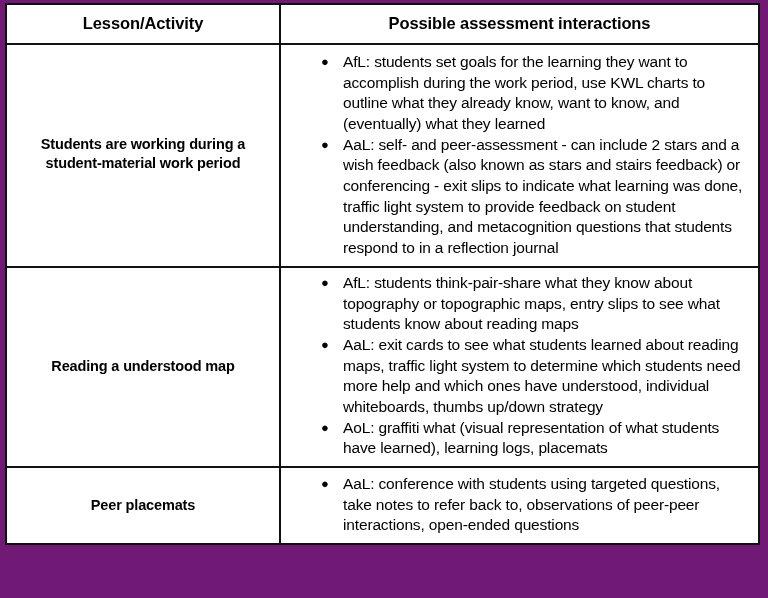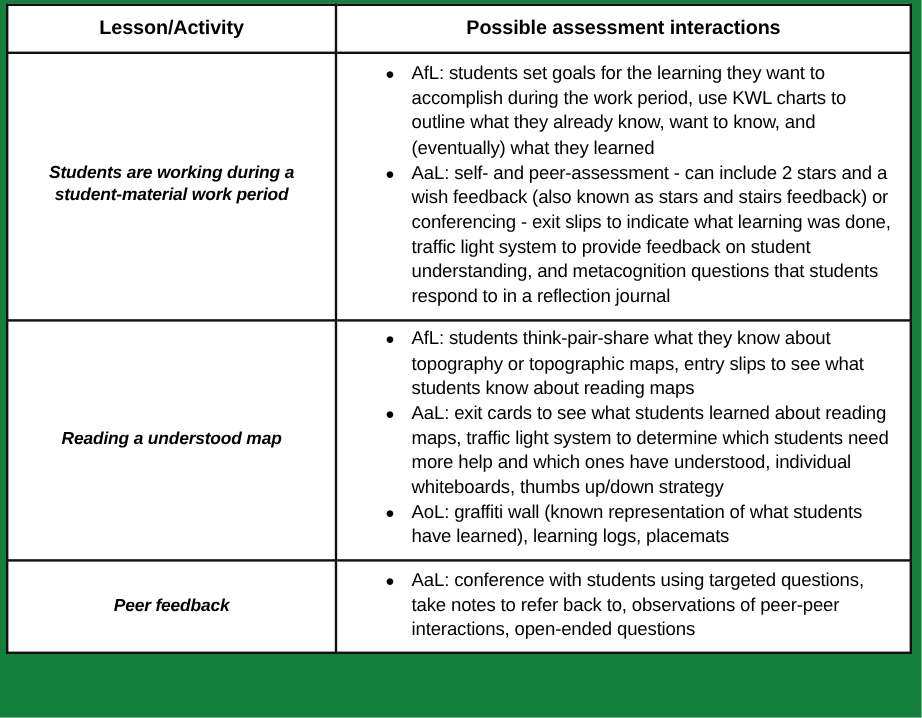--- a/index.html
+++ b/index.html
@@ -14,21 +14,21 @@
     font-family: "Liberation Sans", sans-serif;
     color: #000000;
   }
 
   .page {
     position: relative;
     width: 768px;
     height: 598px;
     box-sizing: border-box;
     padding: 3px 8px 9px 5px;
-    background: #15803d;
+    background: #701a75;
   }
 
   table.assessment-table {
     width: 100%;
     border-collapse: collapse;
     table-layout: fixed;
     background: #ffffff;
   }
 
   table.assessment-table col.col-lesson { width: 274px; }
@@ -50,21 +50,20 @@
     line-height: 1.15;
   }
 
   td.lesson-cell {
     text-align: center;
     font-size: 14.5px;
     font-weight: bold;
     line-height: 1.32;
     padding: 6px 16px;
     letter-spacing: -0.15px;
-    font-style: italic;
   }
 
   td.opportunities-cell {
     padding: 6px 8px 7px 8px;
     vertical-align: top;
   }
 
   td.opportunities-cell.mid-align {
     vertical-align: middle;
   }
@@ -136,27 +135,27 @@
             <li>
               <span class="bullet-glyph">●</span>
               <span>AfL: students think-pair-share what they know about topography or topographic maps, entry slips to see what students know about reading maps</span>
             </li>
             <li>
               <span class="bullet-glyph">●</span>
               <span>AaL: exit cards to see what students learned about reading maps, traffic light system to determine which students need more help and which ones have understood, individual whiteboards, thumbs up/down strategy</span>
             </li>
             <li>
               <span class="bullet-glyph">●</span>
-              <span>AoL: graffiti wall (known representation of what students have learned), learning logs, placemats</span>
+              <span>AoL: graffiti what (visual representation of what students have learned), learning logs, placemats</span>
             </li>
           </ul>
         </td>
       </tr>
       <tr class="row-3">
-        <td class="lesson-cell">Peer feedback</td>
+        <td class="lesson-cell">Peer placemats</td>
         <td class="opportunities-cell mid-align">
           <ul class="opp-list">
             <li>
               <span class="bullet-glyph">●</span>
               <span>AaL: conference with students using targeted questions, take notes to refer back to, observations of peer-peer interactions, open-ended questions</span>
             </li>
           </ul>
         </td>
       </tr>
     </tbody>

